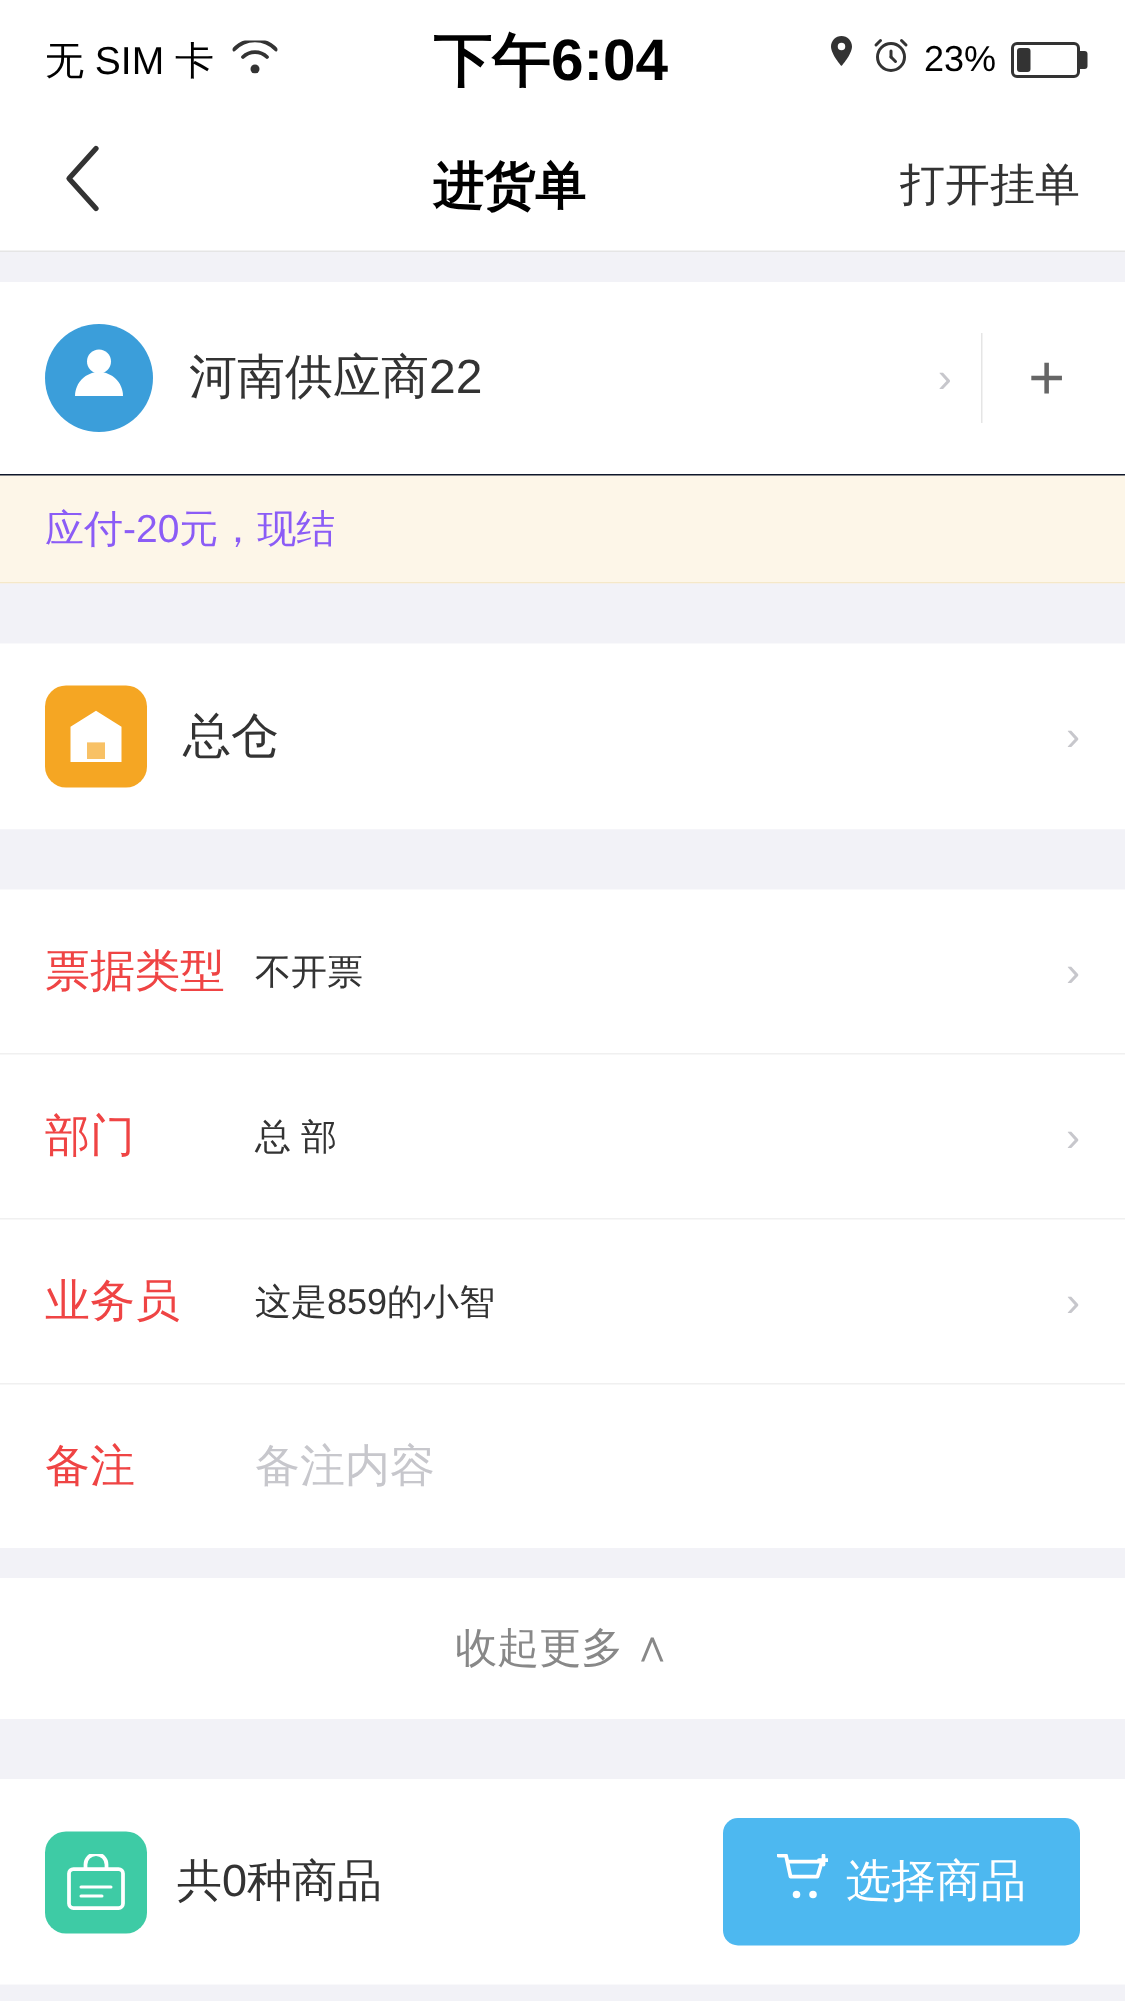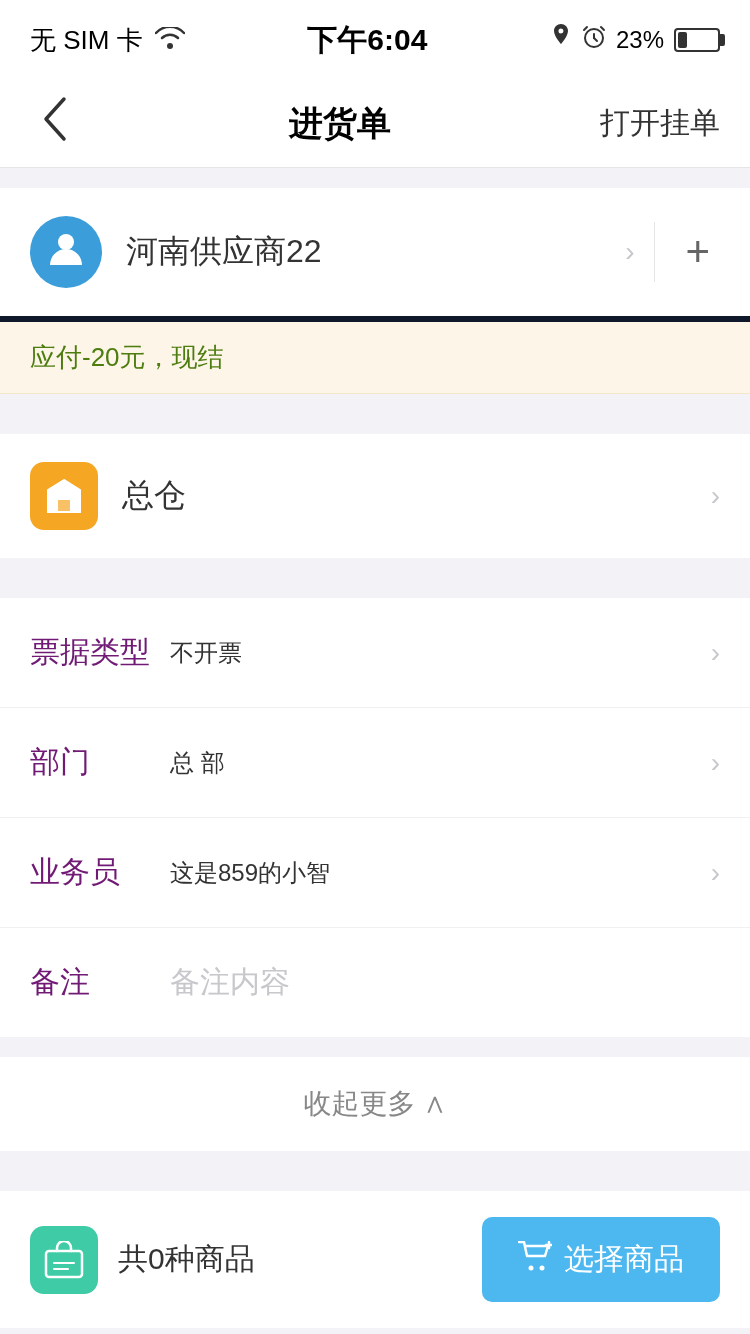--- a/index.html
+++ b/index.html
@@ -145,22 +145,22 @@
       color: #c7c7cc;
       font-size: 28px;
       margin-left: 10px;
     }
 
     
     .notice-banner {
       background: #fdf6e8;
       padding: 18px 30px;
       font-size: 26px;
-      color: #4d7c0f;
-      border-top: 6px solid #0f172a;
+      color: #8b5cf6;
+      border-top: 1px solid #0f172a;
       border-bottom: 1px solid #f5e8c8;
     }
 
     
     .warehouse-row {
       display: flex;
       align-items: center;
       padding: 28px 30px;
       background: #fff;
       margin-top: 20px;
@@ -192,21 +192,21 @@
       align-items: center;
       padding: 34px 30px;
       border-bottom: 1px solid #f0f0f0;
       cursor: pointer;
     }
     .form-row:last-child {
       border-bottom: none;
     }
     .form-label {
       font-size: 30px;
-      color: #701a75;
+      color: #ef4444;
       width: 140px;
       flex-shrink: 0;
     }
     .form-value {
       font-size: 24px;
       color: #333;
       flex: 1;
     }
     .form-placeholder {
       font-size: 30px;
@@ -279,21 +279,21 @@
   <div class="status-left">
     <span>无 SIM 卡</span>
     <span>
       <svg width="30" height="22" viewBox="0 0 30 22" fill="none">
         <path d="M15 16a3 3 0 1 1 0 6 3 3 0 0 1 0-6z" fill="#333"></path>
         <path d="M7 11a11.3 11.3 0 0 1 16 0" stroke="#333" stroke-width="2.5" fill="none" stroke-linecap="round"></path>
         <path d="M1 6a19 19 0 0 1 28 0" stroke="#333" stroke-width="2.5" fill="none" stroke-linecap="round"></path>
       </svg>
     </span>
   </div>
-  <span style="font-size:30px;font-weight:600;">下午6:04</span>
+  <span style="font-size:39px;font-weight:600;">下午6:04</span>
   <div class="status-right">
     <span>
       <svg width="22" height="26" viewBox="0 0 22 26" fill="#333">
         <path d="M11 0C7.13 0 4 3.13 4 7c0 5.25 7 13 7 13s7-7.75 7-13c0-3.87-3.13-7-7-7zm0 9.5A2.5 2.5 0 1 1 11 4.5a2.5 2.5 0 0 1 0 5z"></path>
       </svg>
     </span>
     <span>
       <svg width="24" height="26" viewBox="0 0 24 26" fill="#333">
         <circle cx="12" cy="14" r="9" fill="none" stroke="#333" stroke-width="2"></circle>
         <line x1="12" y1="10" x2="12" y2="14" stroke="#333" stroke-width="2" stroke-linecap="round"></line>

